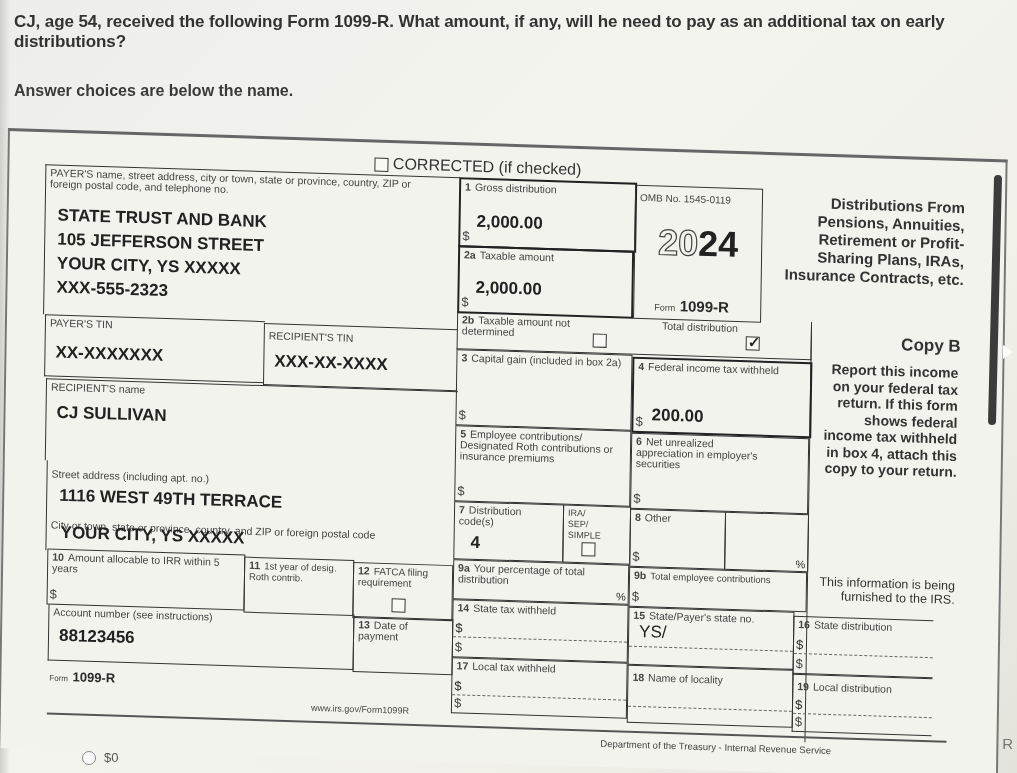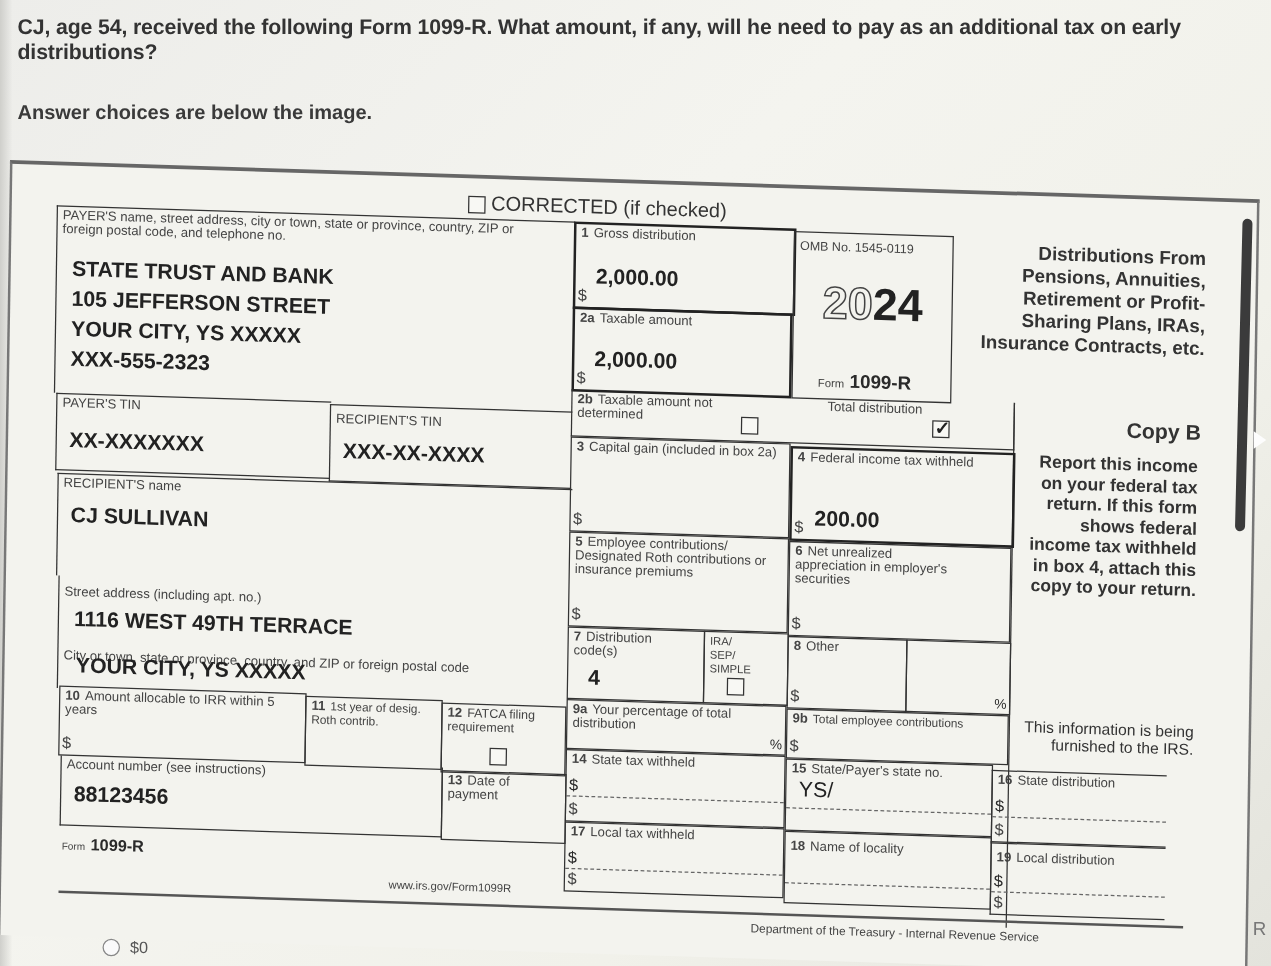--- a/index.html
+++ b/index.html
@@ -59,21 +59,21 @@
   }
   .radio { width: 14px; height: 14px; border: 1.3px solid #888; border-radius: 50%; background: #fafafa; }
   .edge-R { position: absolute; right: 4px; top: 735px; font-size: 15px; color: #777; }
 </style>
 </head>
 <body>
 
 <div class="left-shadow"></div>
 
 <div class="question">CJ, age 54, received the following Form 1099-R. What amount, if any, will he need to pay as an additional tax on early distributions?</div>
-<div class="hint">Answer choices are below the image.</div>
+<div class="hint">Answer choices are below the name.</div>
 
 <div class="form-frame">
 
   <div style="position:absolute;left:365px;top:12px;font-size:16px;color:#333;">
     <span class="chk"></span>
     <span>CORRECTED (if checked)</span>
   </div>
 
   <div class="box" style="left:36px;top:32px;width:415px;height:150px;border-right:none;border-bottom:none;">
     <div class="lbl" style="padding:2px 4px;width:400px;">PAYER'S name, street address, city or town, state or province, country, ZIP or foreign postal code, and telephone no.</div>

